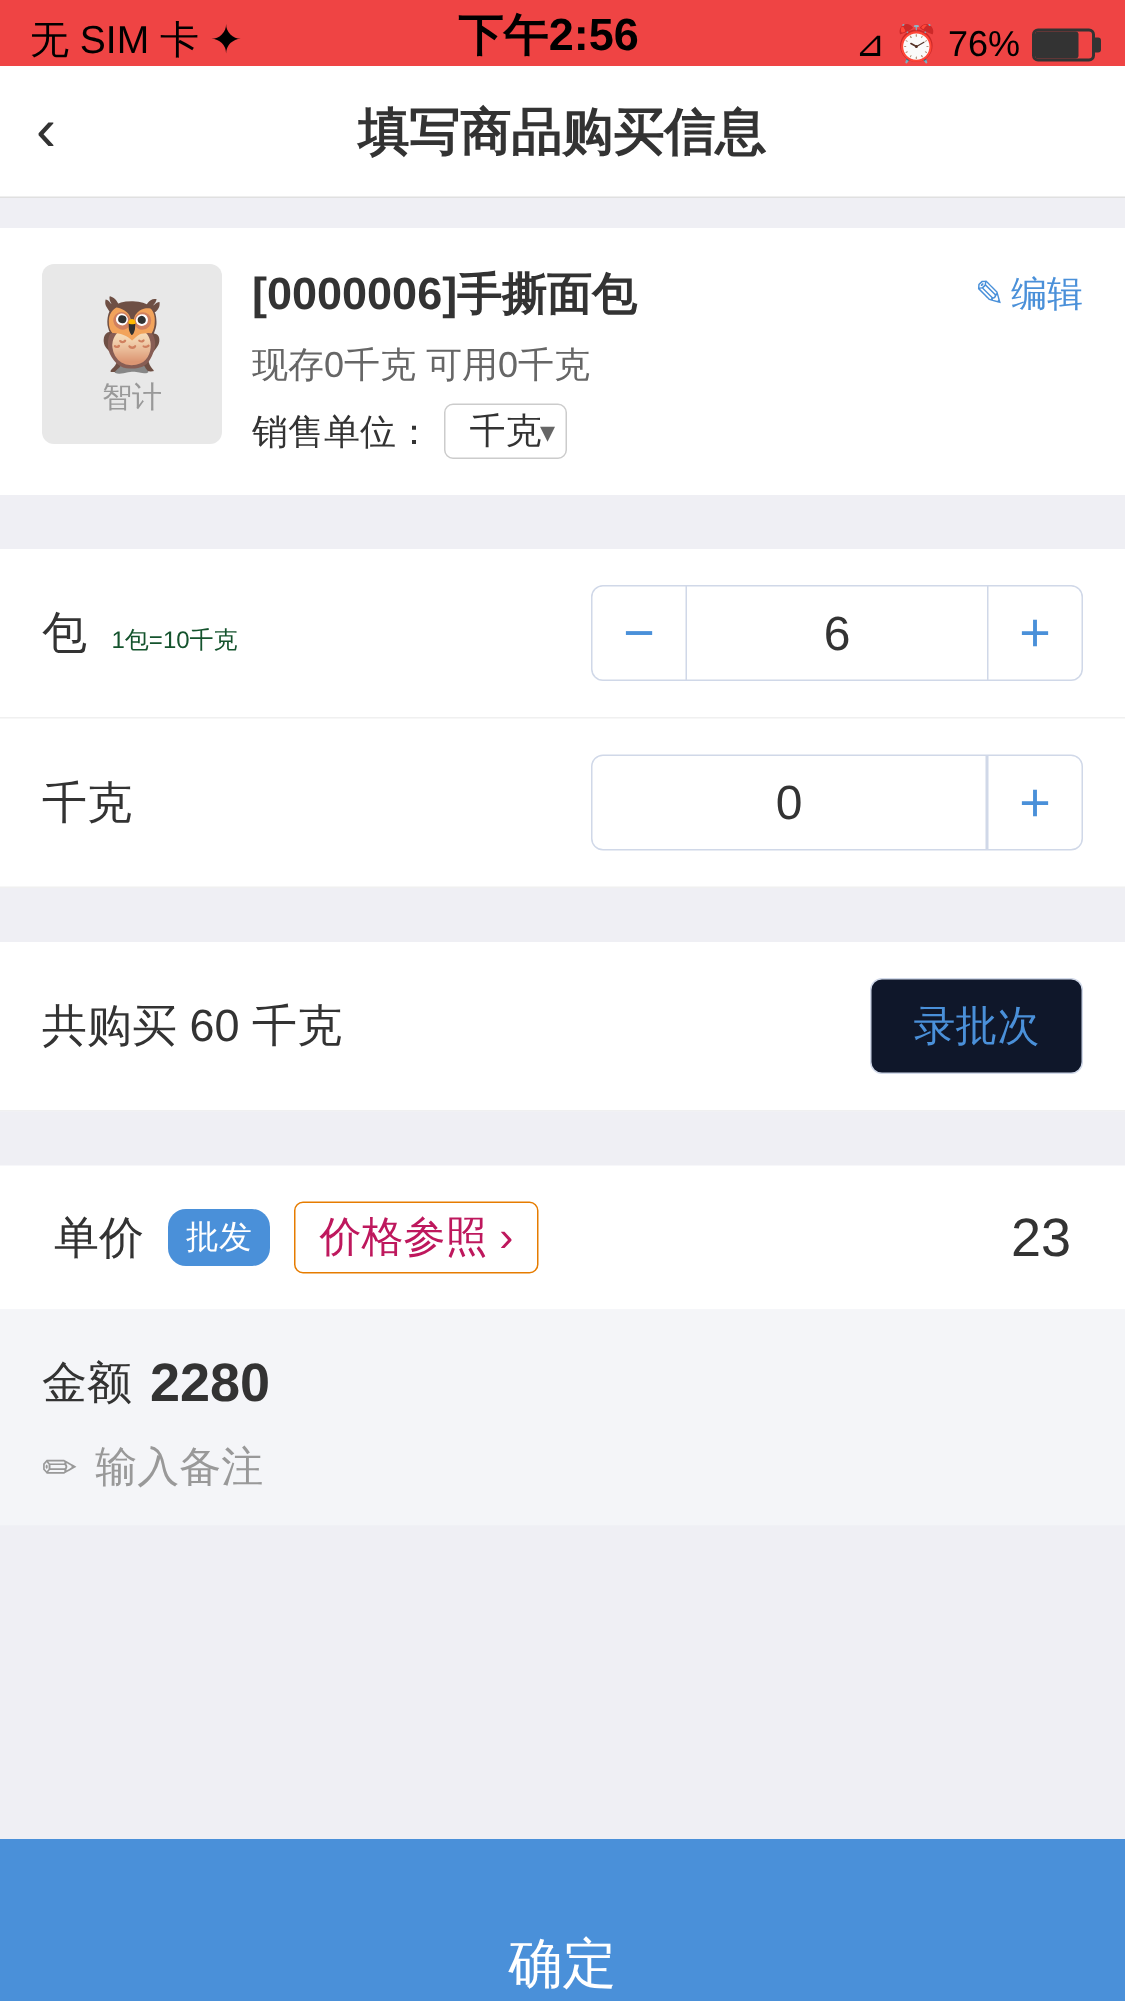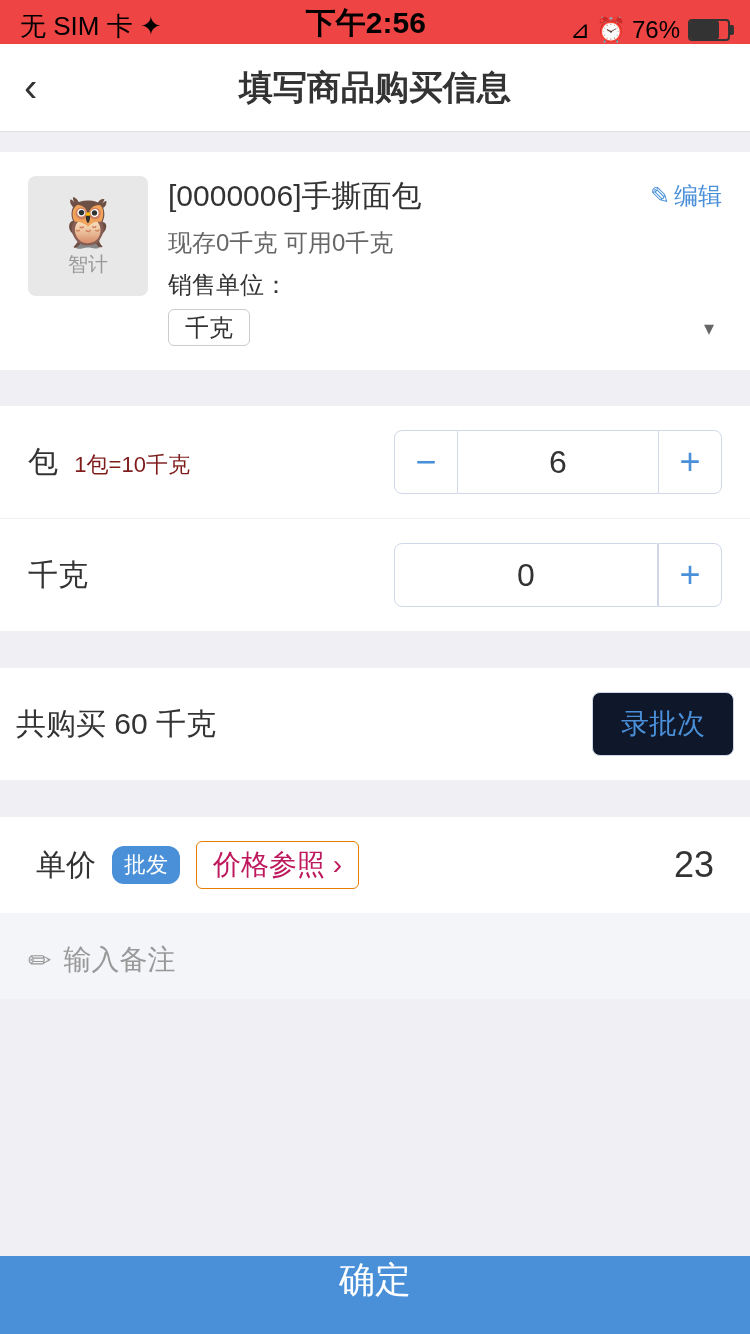--- a/index.html
+++ b/index.html
@@ -98,35 +98,35 @@
       font-size: 48px;
       color: #999;
     }
     .product-thumb-text {
       font-size: 20px;
       color: #999;
     }
     .product-info { flex: 1; }
     .product-name {
       font-size: 30px;
-      font-weight: 400;
+      font-weight: 700;
       color: #333;
       margin-bottom: 10px;
     }
     .product-stock {
       font-size: 24px;
       color: #666;
       margin-bottom: 10px;
     }
     .product-unit-row {
       display: flex;
+      align-items: center;
       font-size: 24px;
       color: #333;
       gap: 8px;
-      flex-direction: column;
     }
     .unit-select {
       border: 1px solid #ccc;
       border-radius: 6px;
       padding: 4px 16px;
       font-size: 24px;
       color: #333;
       background: #fff;
       appearance: none;
       -webkit-appearance: none;
@@ -167,22 +167,22 @@
       align-items: center;
       padding: 24px 28px;
       border-bottom: 1px solid #f0f0f0;
     }
     .quantity-label {
       font-size: 30px;
       color: #333;
       flex: 1;
     }
     .quantity-sublabel {
-      font-size: 22px;
-      color: #7f1d1d;
+      font-size: 16px;
+      color: #14532d;
       margin-left: 8px;
     }
     .quantity-controls {
       display: flex;
       align-items: center;
       gap: 0;
     }
     .qty-btn {
       width: 64px;
       height: 64px;
@@ -217,21 +217,21 @@
       text-align: center;
       font-size: 32px;
       color: #333;
       background: #fff;
     }
 
     
     .summary-row {
       background: #fff;
       margin-top: 20px;
-      padding: 24px 16px;
+      padding: 24px 28px;
       display: flex;
       align-items: center;
       justify-content: space-between;
       border-bottom: 1px solid #f0f0f0;
     }
     .summary-text {
       font-size: 30px;
       color: #333;
     }
     .summary-btn {
@@ -317,24 +317,24 @@
     .remark-text {
       font-size: 28px;
       color: #999;
     }
 
     
     .spacer { flex: 1; background: #efeff4; }
 
     
     .footer-btn {
-      height: 78px;
+      height: 108px;
       background: #4a90d9;
       display: flex;
-      align-items: flex-start;
+      align-items: flex-end;
       justify-content: center;
       cursor: pointer;
       flex-shrink: 0;
     }
     .footer-btn-text {
       font-size: 36px;
       color: #fff;
       font-weight: 500;
     }
 
@@ -427,20 +427,24 @@
 <div class="price-section">
   <div class="price-row">
     <span class="price-label">单价</span>
     <span class="price-tag">批发</span>
     <button class="price-ref-btn">价格参照 ›</button>
     <span class="price-value">23</span>
   </div>
 </div>
 
 <div class="amount-section">
+  <div class="amount-row">
+    <span class="amount-label">金额</span>
+    <span class="amount-value">2280</span>
+  </div>
   <div class="remark-row">
     <span class="remark-icon">✏</span>
     <span class="remark-text">输入备注</span>
   </div>
 </div>
 
 <div class="spacer"></div>
 
 <div class="footer-btn">
   <span class="footer-btn-text">确定</span>

